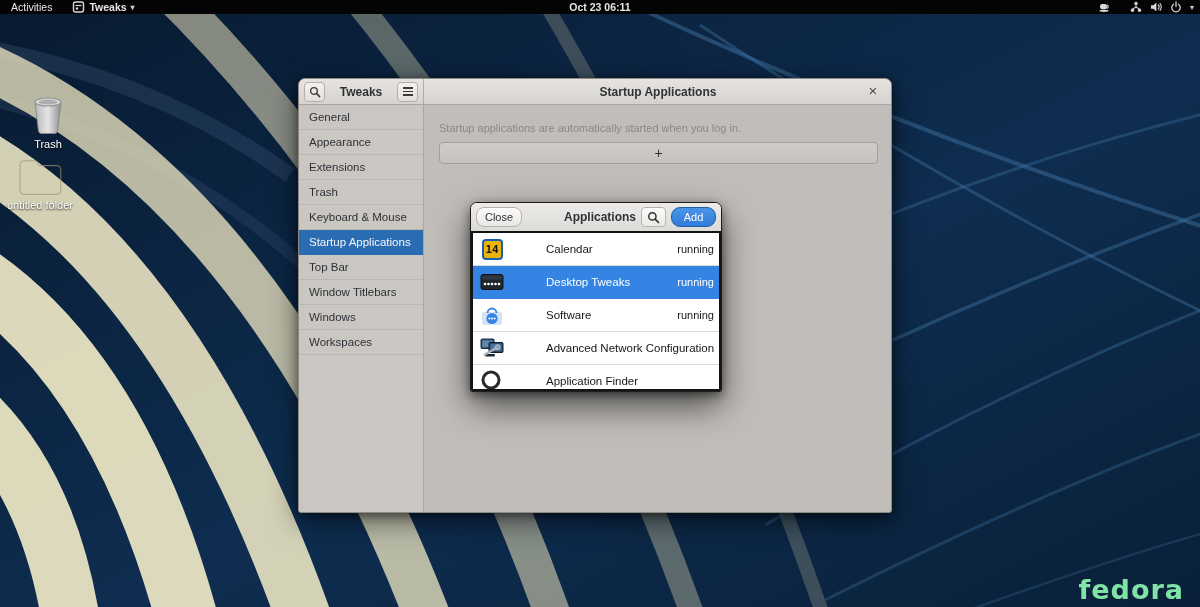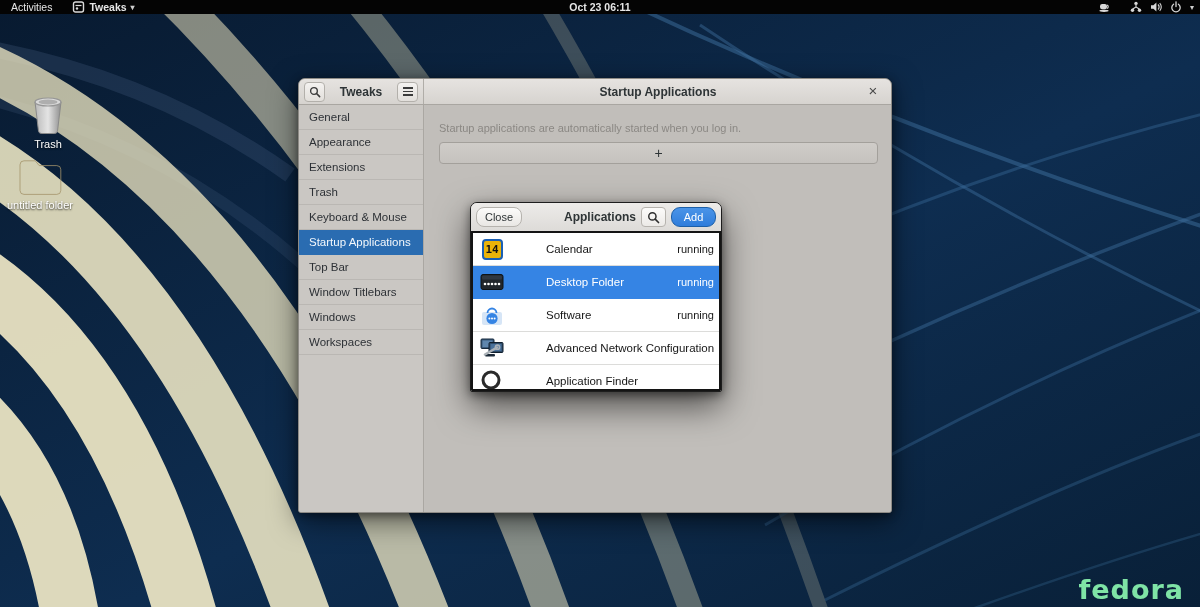--- a/index.html
+++ b/index.html
@@ -218,21 +218,21 @@
         <svg width="24" height="24" viewBox="0 0 24 24">
           <rect x="1" y="4.5" width="22" height="15" rx="2" fill="#21262b" stroke="#0f1316" stroke-width="1"></rect>
           <rect x="2" y="5.5" width="20" height="4" rx="1.5" fill="#2f3740"></rect>
           <circle cx="5" cy="14" r="1.3" fill="#fff"></circle>
               <circle cx="8.5" cy="14" r="1.3" fill="#fff"></circle>
           <circle cx="12" cy="14" r="1.3" fill="#fff"></circle>
               <circle cx="15.5" cy="14" r="1.3" fill="#fff"></circle>
           <circle cx="19" cy="14" r="1.3" fill="#fff"></circle>
         </svg>
       </span>
-      <span class="r-name">Desktop Folder</span>
+      <span class="r-name">Desktop Tweaks</span>
       <span class="r-status">running</span>
     </div>
 
     <div class="row">
       <span class="r-ico">
         <svg width="24" height="24" viewBox="0 0 24 24">
           <rect x="2" y="9" width="20" height="13" rx="2" fill="#d6e5f6"></rect>
           <path d="M7.5 10 A4.5 4.5 0 0 1 16.5 10" fill="none" stroke="#3584e4" stroke-width="1.8"></path>
           <circle cx="12" cy="15.5" r="5.6" fill="#3584e4"></circle>
           <circle cx="9.4" cy="15.5" r="1" fill="#fff"></circle>

